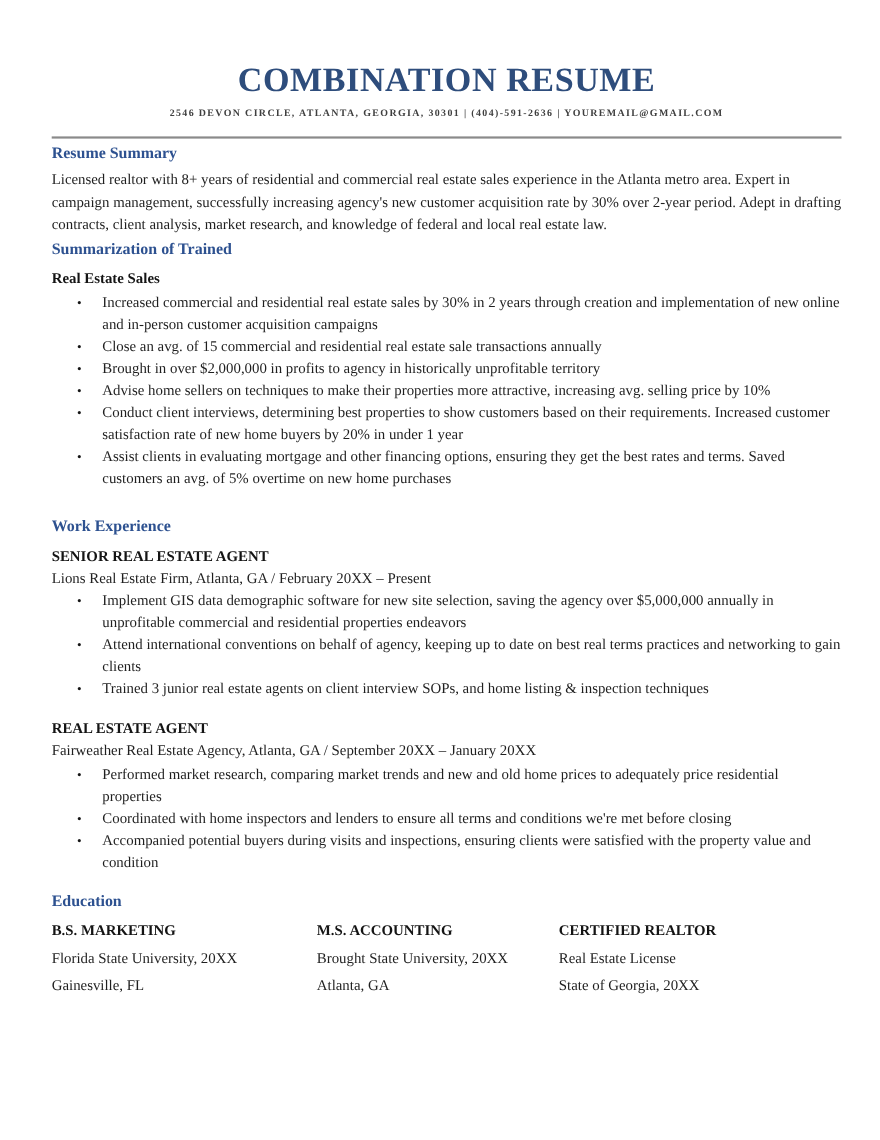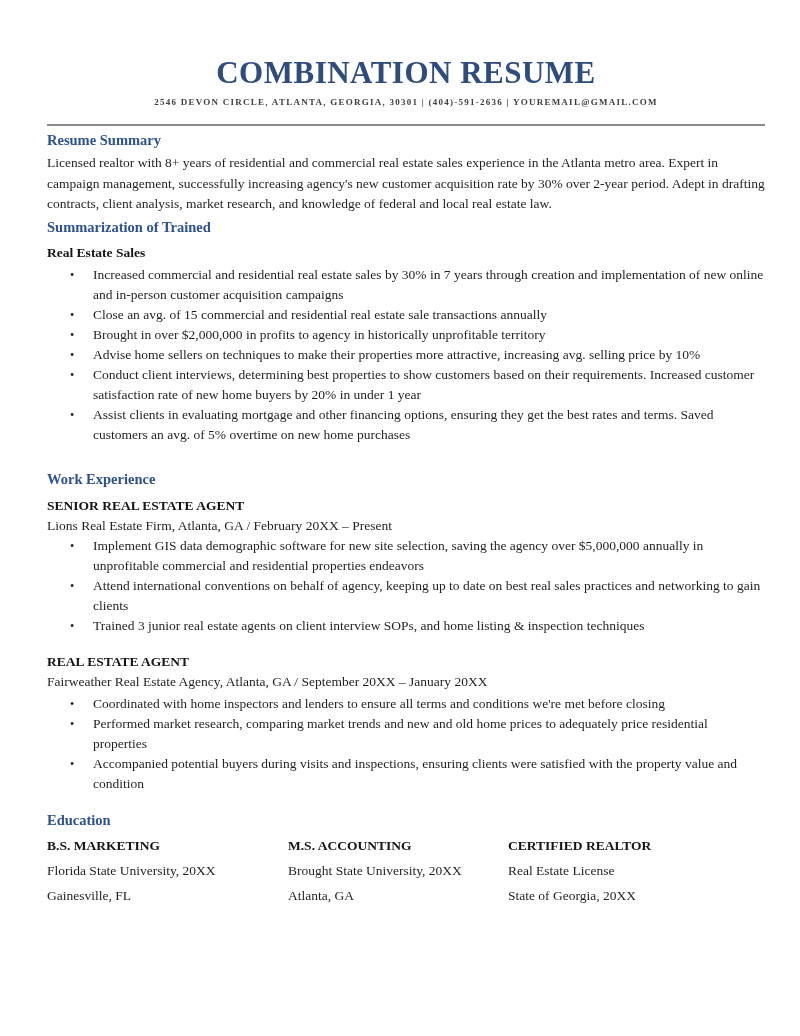--- a/index.html
+++ b/index.html
@@ -137,21 +137,21 @@
     <h2 class="section-heading heading-summary">Resume Summary</h2>
     <p class="summary-text">Licensed realtor with 8+ years of residential and commercial real estate sales experience in the Atlanta metro area. Expert in campaign management, successfully increasing agency's new customer acquisition rate by 30% over 2-year period. Adept in drafting contracts, client analysis, market research, and knowledge of federal and local real estate law.</p>
   </div>
 
   <div>
     <h2 class="section-heading heading-skills">Summarization of Trained</h2>
 
     <div>
       <h3 class="sub-heading">Real Estate Sales</h3>
       <ul class="bullet-list">
-        <li>Increased commercial and residential real estate sales by 30% in 7 years through creation and implementation of new online and in-person customer acquisition campaigns</li>
+        <li>Increased commercial and residential real estate sales by 30% in 2 years through creation and implementation of new online and in-person customer acquisition campaigns</li>
         <li>Close an avg. of 15 commercial and residential real estate sale transactions annually</li>
         <li>Brought in over $2,000,000 in profits to agency in historically unprofitable territory</li>
       </ul>
     </div>
 
     <div>
       <ul class="bullet-list tight">
         <li>Advise home sellers on techniques to make their properties more attractive, increasing avg. selling price by 10%</li>
         <li>Conduct client interviews, determining best properties to show customers based on their requirements. Increased customer satisfaction rate of new home buyers by 20% in under 1 year</li>
         <li>Assist clients in evaluating mortgage and other financing options, ensuring they get the best rates and terms. Saved customers an avg. of 5% overtime on new home purchases</li>
@@ -160,31 +160,31 @@
   </div>
 
   <div>
     <h2 class="section-heading heading-work">Work Experience</h2>
 
     <div>
       <h3 class="job-title">SENIOR REAL ESTATE AGENT</h3>
       <p class="job-subtitle">Lions Real Estate Firm, Atlanta, GA / February 20XX – Present</p>
       <ul class="bullet-list tight">
         <li>Implement GIS data demographic software for new site selection, saving the agency over $5,000,000 annually in unprofitable commercial and residential properties endeavors</li>
-        <li>Attend international conventions on behalf of agency, keeping up to date on best real sales practices and networking to gain clients</li>
+        <li>Attend international conventions on behalf of agency, keeping up to date on best real terms practices and networking to gain clients</li>
         <li>Trained 3 junior real estate agents on client interview SOPs, and home listing &amp; inspection techniques</li>
       </ul>
     </div>
 
     <div>
       <h3 class="job-title gap-top">REAL ESTATE AGENT</h3>
       <p class="job-subtitle">Fairweather Real Estate Agency, Atlanta, GA / September 20XX – January 20XX</p>
       <ul class="bullet-list">
+        <li>Performed market research, comparing market trends and new and old home prices to adequately price residential properties</li>
         <li>Coordinated with home inspectors and lenders to ensure all terms and conditions we're met before closing</li>
-        <li>Performed market research, comparing market trends and new and old home prices to adequately price residential properties</li>
         <li>Accompanied potential buyers during visits and inspections, ensuring clients were satisfied with the property value and condition</li>
       </ul>
     </div>
   </div>
 
   <div>
     <h2 class="section-heading heading-education">Education</h2>
     <div class="education-grid">
 
       <div class="edu-entry">

